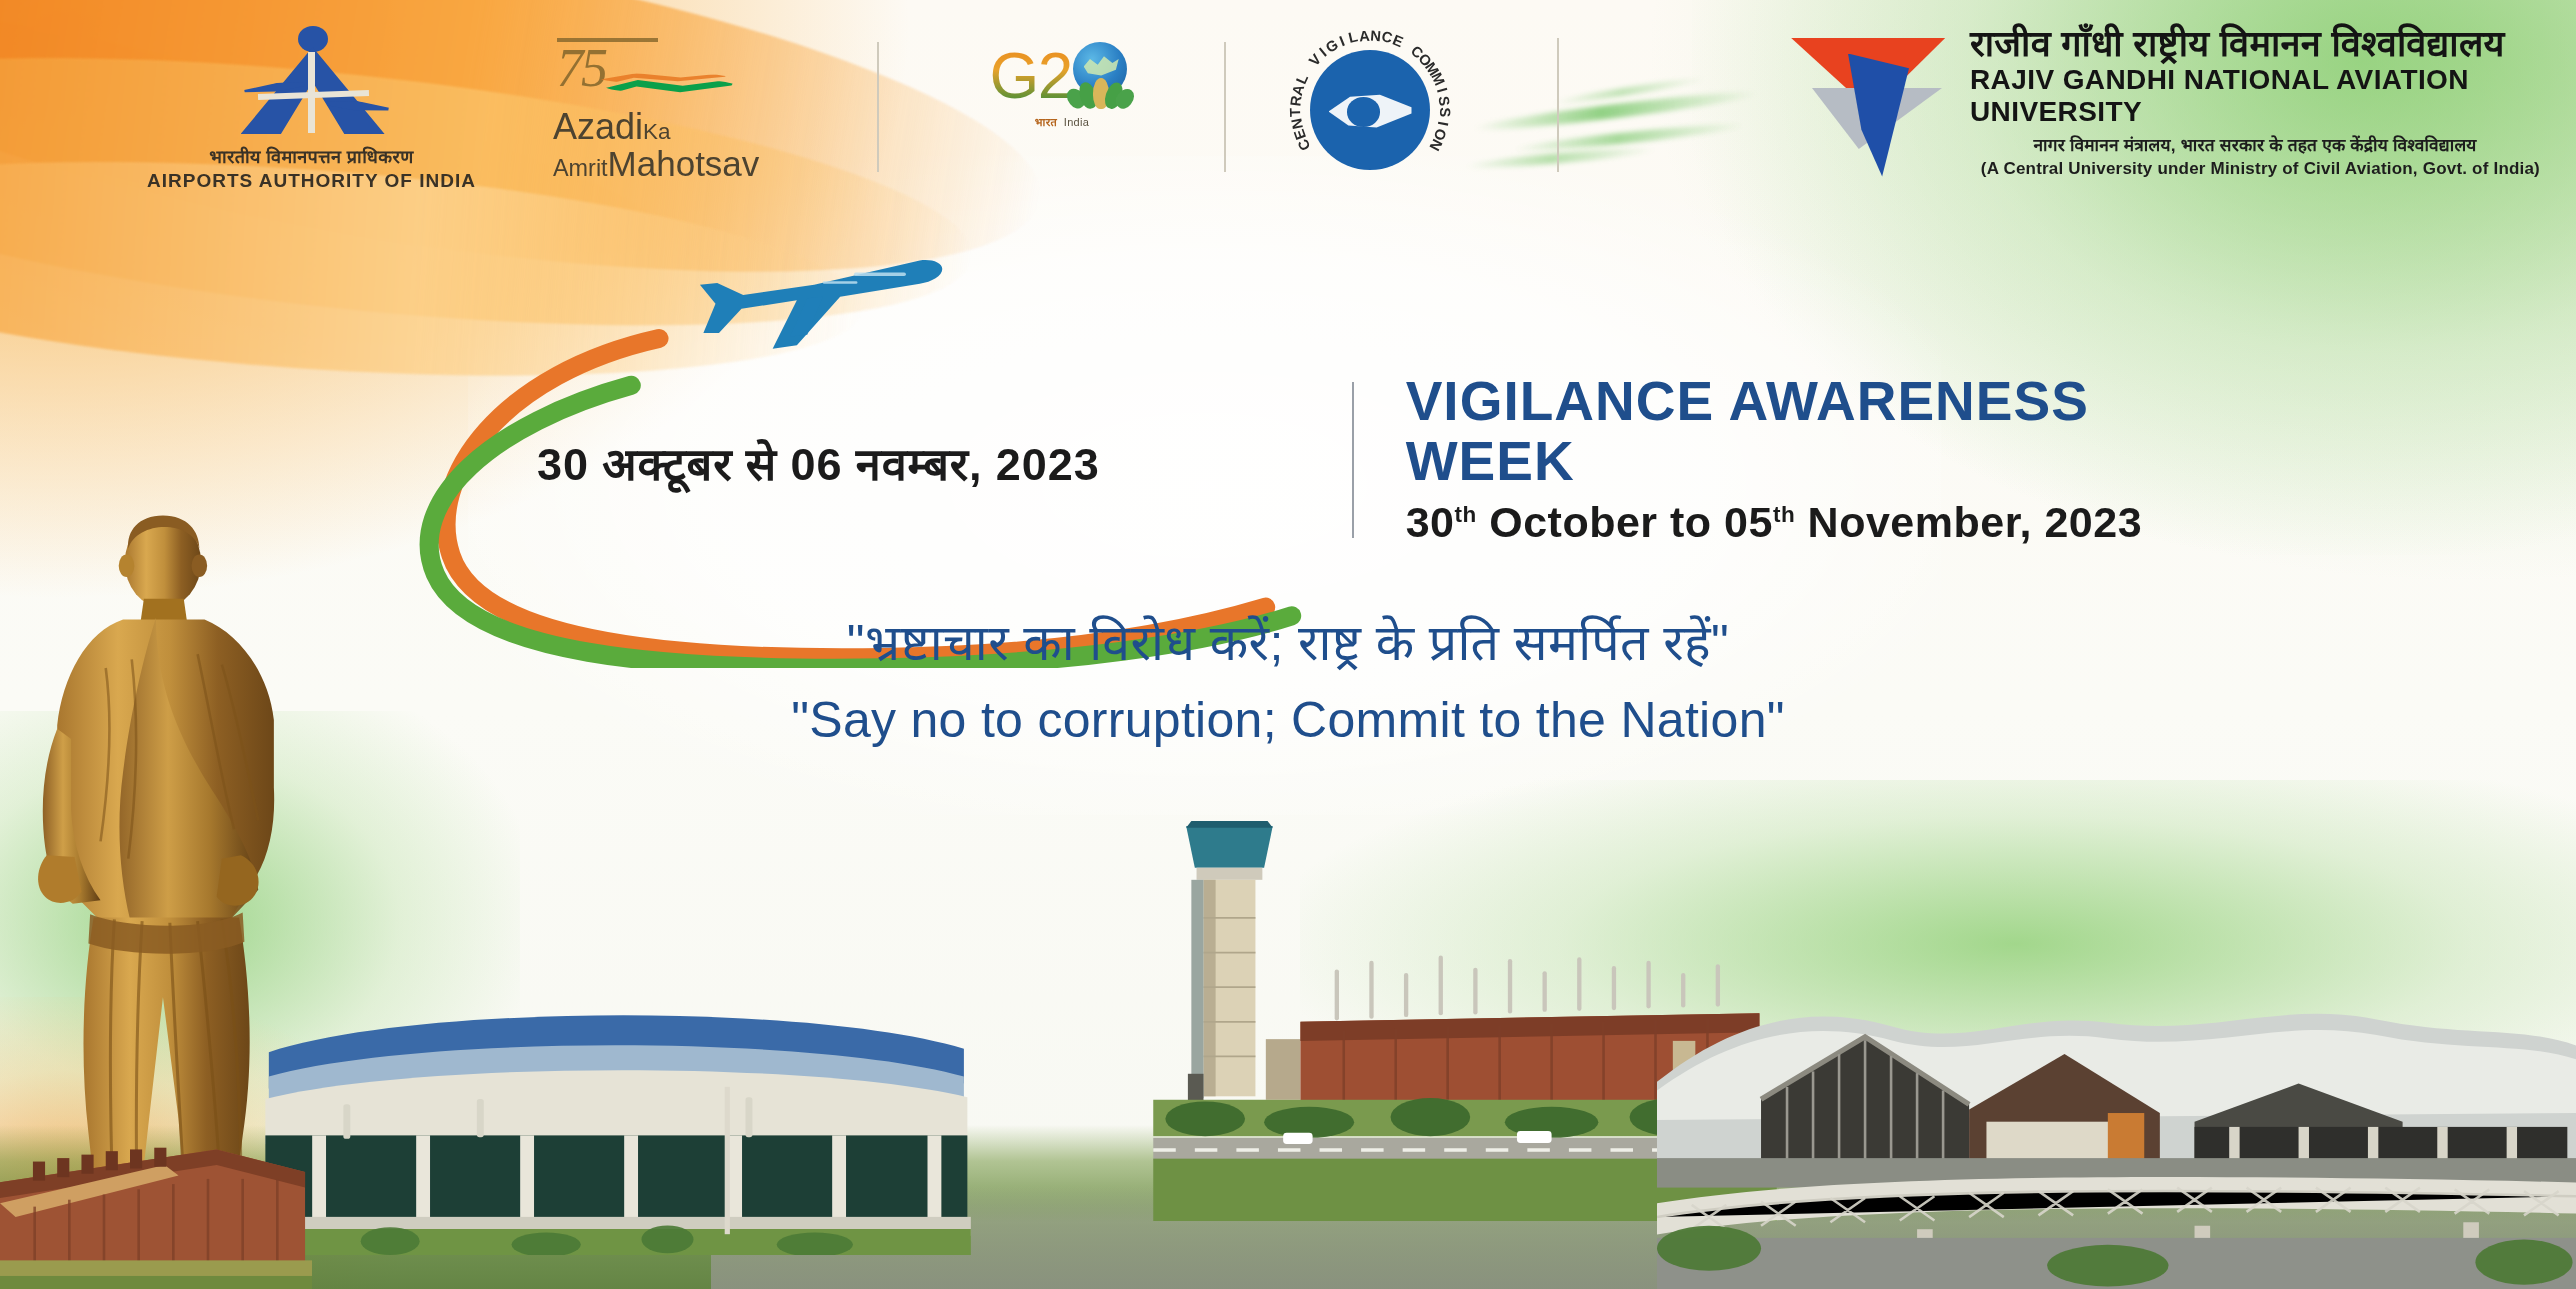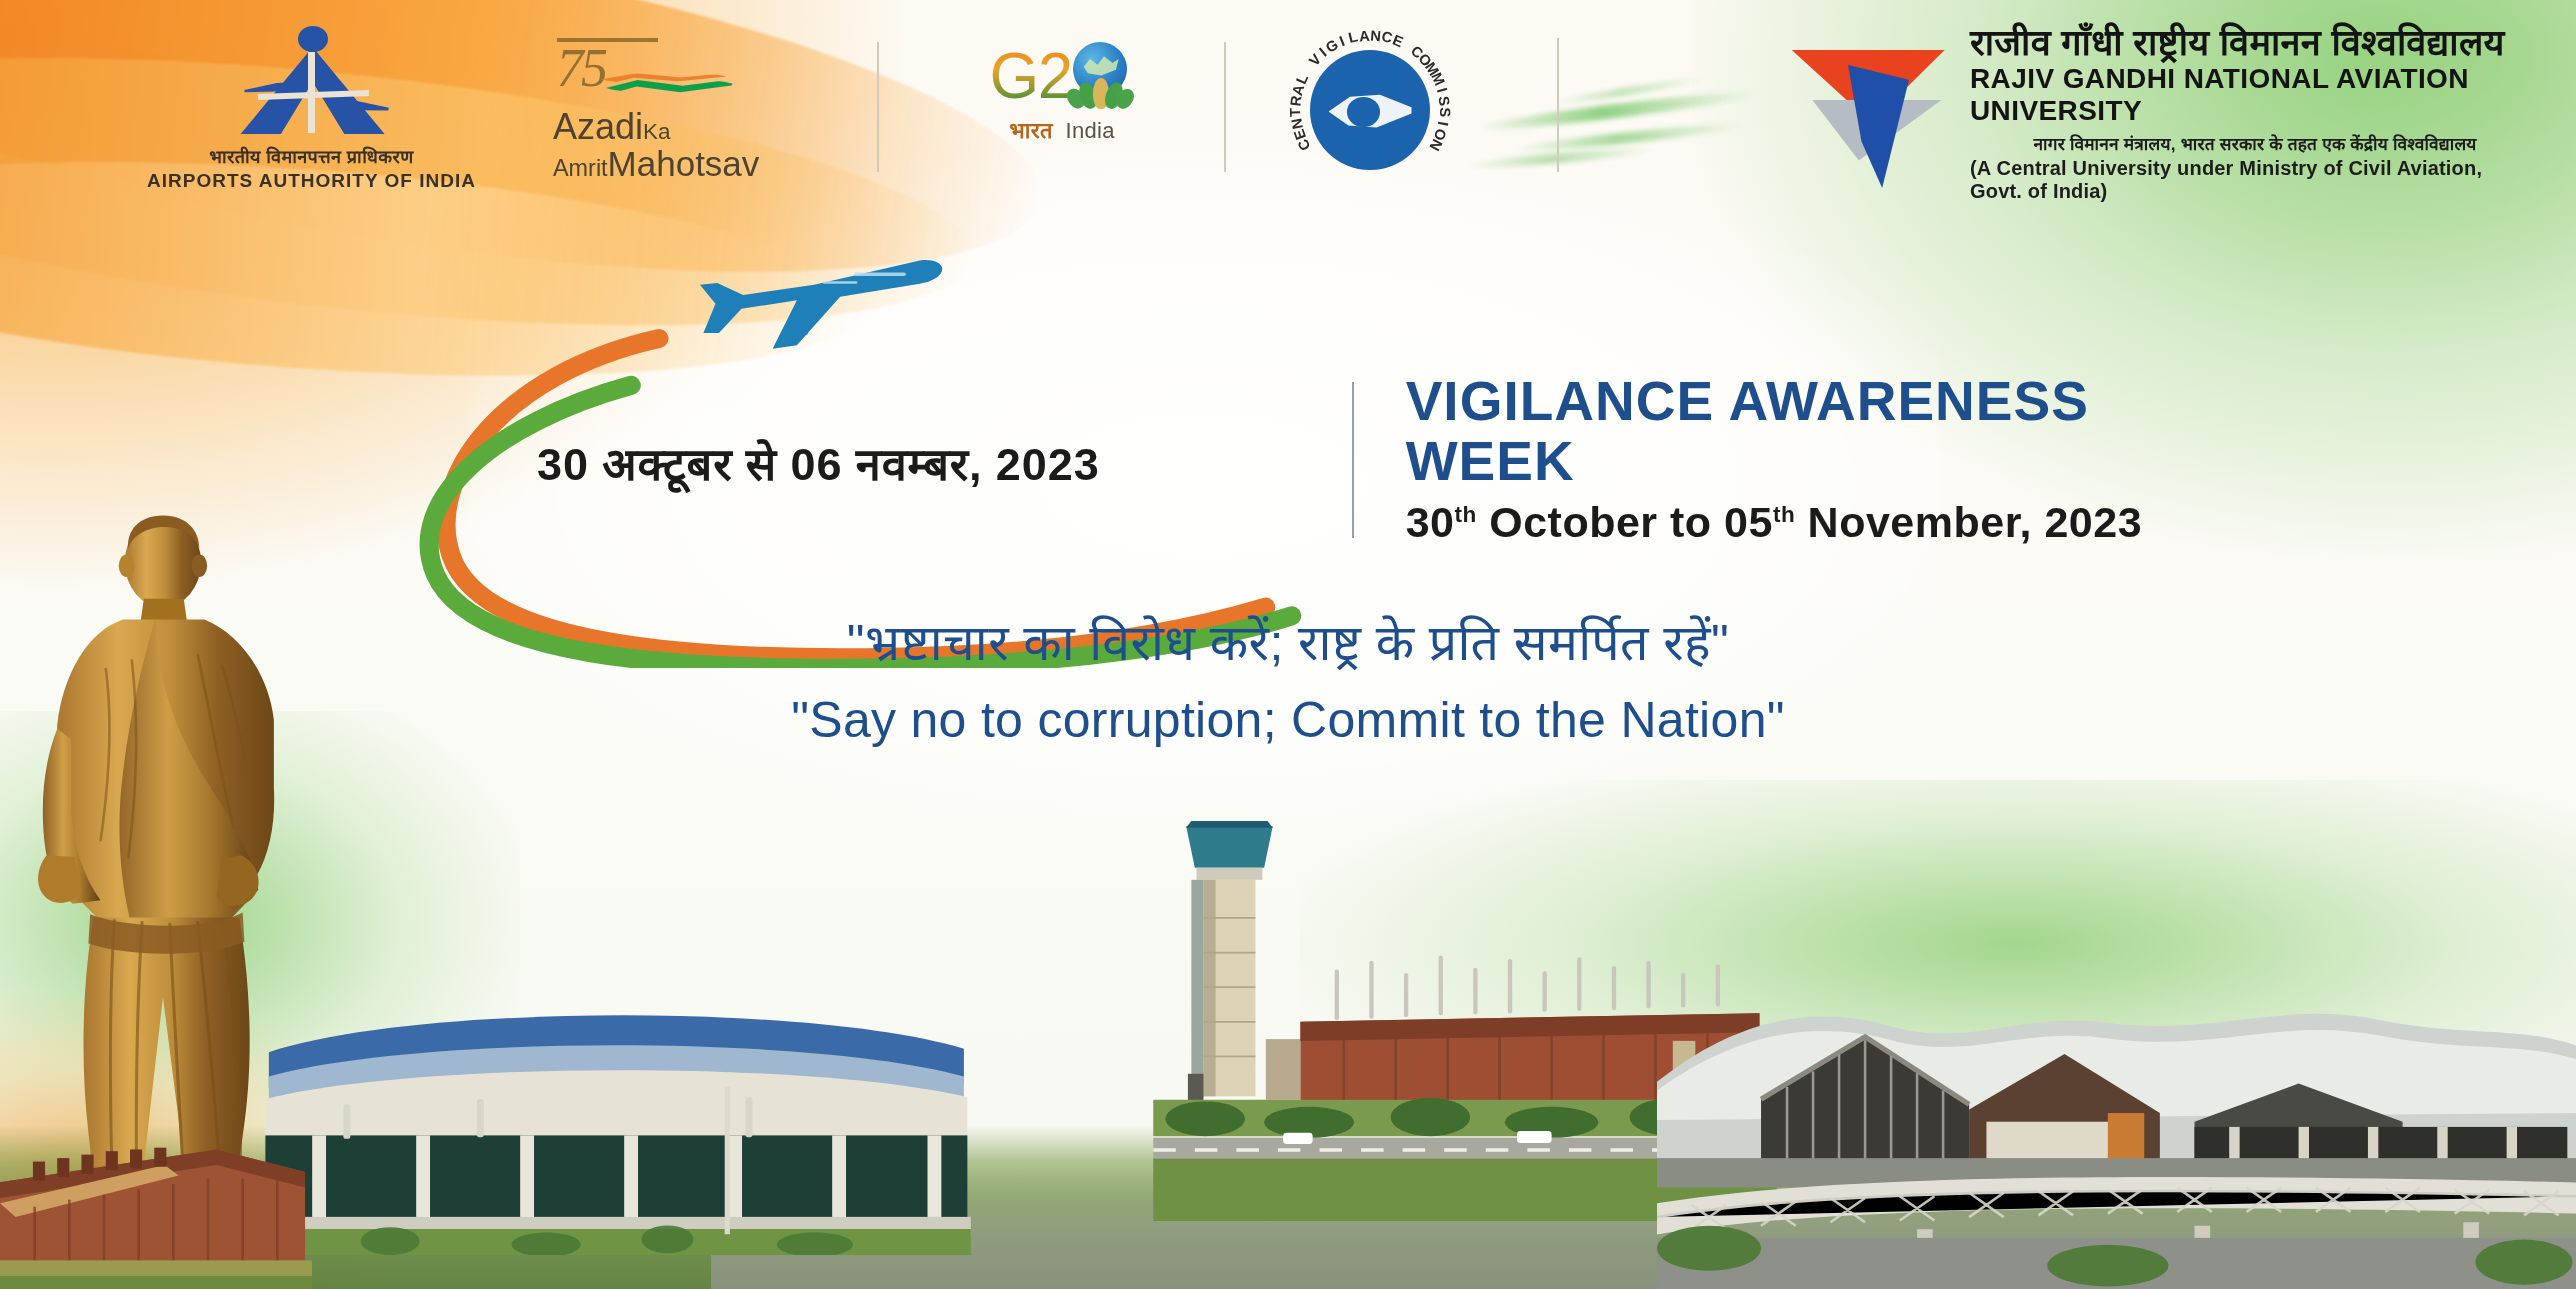--- a/index.html
+++ b/index.html
@@ -109,21 +109,21 @@
     background: radial-gradient(circle at 35% 32%, #5cb8e6 0%, #2a7fc4 55%, #1b5f9e 100%); }
   .g20-cont { position:absolute; left:17.3px; top:12px; width:35px; height:22.5px; background:#cfe9b0; opacity:.85;
     clip-path: polygon(0% 55%, 18% 22%, 40% 48%, 58% 10%, 82% 40%, 100% 22%, 92% 70%, 50% 96%, 12% 86%);}
   .g20-lotus { position:absolute; left:0; top:31px; width:68px; height:36px; }
   .g20-petal { position:absolute; bottom:0; width:15.6px; height:29.5px; background:#3f9a3f; border-radius:50% 50% 45% 45%; }
   .g20-lotus .p1 { left:1.7px; height:21px; transform:rotate(-38deg); background:#4aa24a;}
   .g20-lotus .p2 { left:14px; height:27px; transform:rotate(-18deg); background:#46a046;}
   .g20-lotus .p3 { left:27px; height:31px; background:#d9b65a;}
   .g20-lotus .p4 { left:40px; height:27px; transform:rotate(18deg); background:#46a046;}
   .g20-lotus .p5 { left:51px; height:21px; transform:rotate(38deg); background:#4aa24a;}
-  .g20-sub { font-size:22px; color:#5a5240; margin-top:3.5px; letter-spacing:0.3px; }
+  .g20-sub { font-size:11px; color:#5a5240; margin-top:3.5px; letter-spacing:0.3px; }
   .g20-sub .hi { color:#b5651d; font-weight:700; }
 
   
   #cvc { left:1257px; top:19px; width:225px; }
   .cvc-wrap { position:relative; width:182px; height:182px; }
   .cvc-disc { position:absolute; left:31px; top:31px; width:120px; height:120px; border-radius:50%; background:#1b63ad; }
   .cvc-eye  { position:absolute; left:50px; top:75px; width:83px; height:35px; background:#eef3f8;
     clip-path: polygon(0% 50%, 26% 8%, 62% 2%, 100% 38%, 100% 56%, 58% 96%, 24% 90%); }
   .cvc-pupil{ position:absolute; left:68px; top:78px; width:33px; height:29.5px; border-radius:50%; background:#1b63ad; }
   .cvc-ring { position:absolute; inset:0; }
@@ -136,21 +136,21 @@
   .rg-red { position:absolute; left:5.2px; top:14px; width:154px; height:73px; background:#e8421f;
     clip-path: polygon(0% 0%, 100% 0%, 52% 100%); }
   .rg-gray{ position:absolute; left:26px; top:64px; width:130px; height:61px; background:#b6bcc4;
     clip-path: polygon(0% 0%, 100% 0%, 36% 100%); }
   .rg-blue{ position:absolute; left:62px; top:29.5px; width:61px; height:123px; background:#1f4fa8;
     clip-path: polygon(0% 0%, 100% 12%, 56% 100%, 22% 62%); }
   .rg-txt { margin-left:19px; }
   .rg-hi  { font-size:36px; color:#141414; font-weight:700; line-height:1.08; letter-spacing:0.3px;}
   .rg-en  { font-size:28px; color:#141414; font-weight:700; letter-spacing:0.4px; line-height:1.15; }
   .rg-hi2 { font-size:17.3px; color:#1d1d1d; font-weight:600; letter-spacing:0.2px; margin-top:4.3px; text-align:center;}
-  .rg-en2 { font-size:20px; color:#1d1d1d; font-weight:600; letter-spacing:0.2px; text-align:left; margin-top:2.6px;}
+  .rg-en2 { font-size:17px; color:#1d1d1d; font-weight:600; letter-spacing:0.2px; text-align:right; margin-top:2.6px;}
 
   
   .plane { position:absolute; left:693px; top:243px; width:251px; height:130px; }
   .plane svg { width:100%; height:100%; display:block; }
 
   .swoosh { position:absolute; left:399px; top:321px; width:1040px; height:347px; }
   .swoosh svg { width:100%; height:100%; display:block; }
 
   .titles { position:absolute; left:537px; top:364px; width:1690px; height:191px; display:flex; align-items:center; }
   .title-hi { width:763px; }

